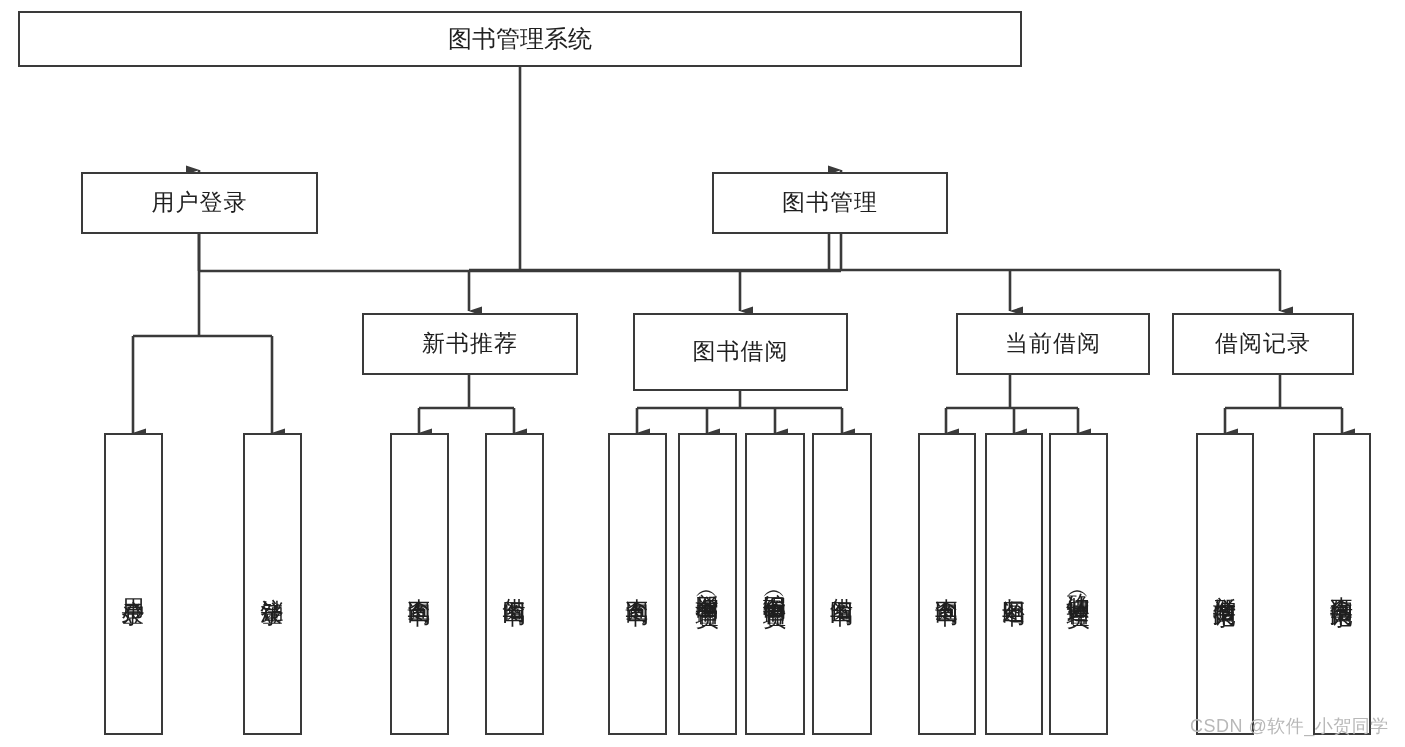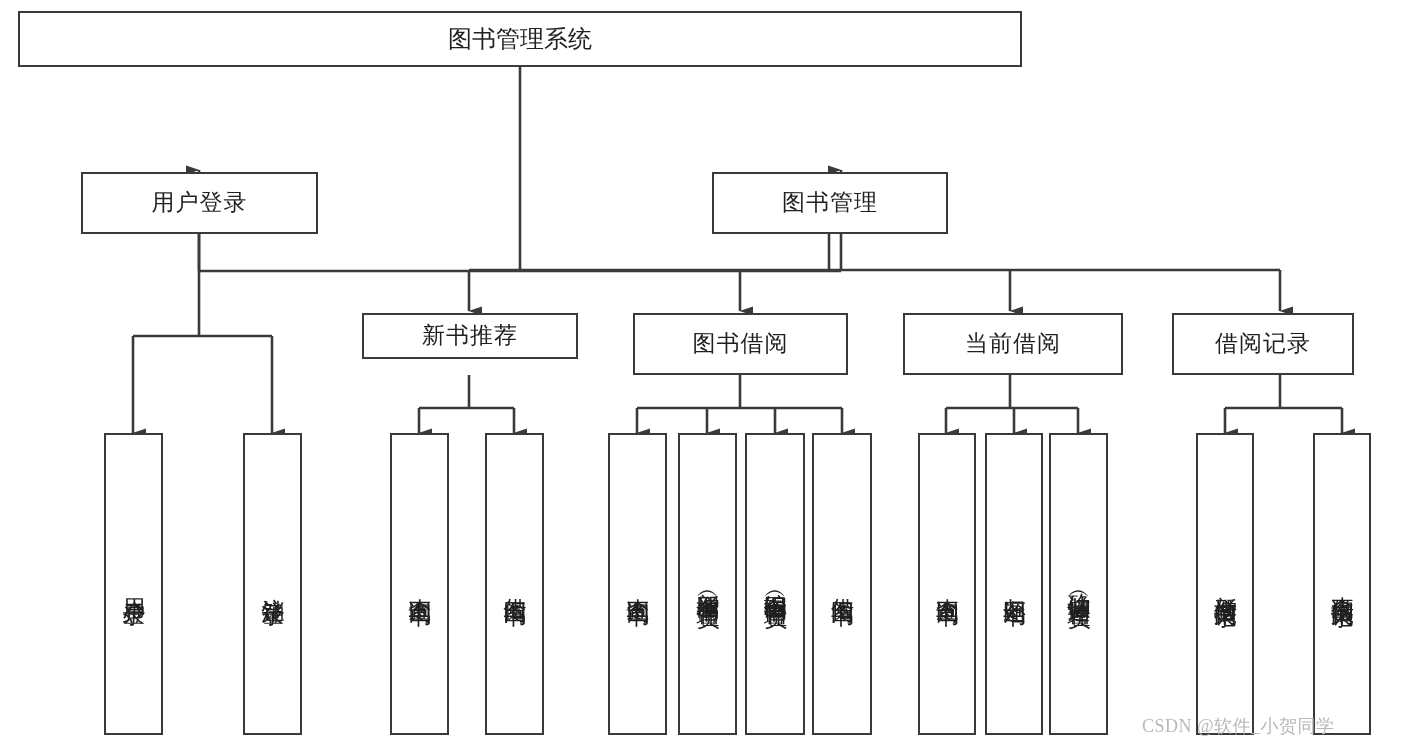--- a/index.html
+++ b/index.html
@@ -5,21 +5,21 @@
   html, body {
     margin: 0;
     padding: 0;
     background: #ffffff;
   }
   #canvas {
     position: relative;
     width: 1405px;
     height: 747px;
     background: #ffffff;
-    font-family: Liberation Serif, serif;
+    font-family: Liberation Sans, sans-serif;
     overflow: hidden;
   }
   #wires {
     position: absolute;
     left: 0;
     top: 0;
     width: 1405px;
     height: 747px;
     pointer-events: none;
   }
@@ -49,21 +49,21 @@
   }
   .node.leaf .vtext {
     writing-mode: vertical-rl;
     text-orientation: upright;
     white-space: nowrap;
     line-height: 1.05;
     letter-spacing: 2px;
   }
   .watermark {
     position: absolute;
-    left: 1142px;
+    left: 1190px;
     top: 714px;
     font-size: 18px;
     color: #b8b8b8;
     white-space: nowrap;
     z-index: 3;
     letter-spacing: 0.5px;
   }
 </style>
 </head>
 <body>
@@ -125,27 +125,27 @@
     <span>图书管理系统</span>
   </div>
 
   <div class="node h" style="left:81px; top:172px; width:237px; height:62px;">
     <span>用户登录</span>
   </div>
   <div class="node h" style="left:712px; top:172px; width:236px; height:62px;align-items:center;">
     <span>图书管理</span>
   </div>
 
-  <div class="node h" style="left:362px; top:313px; width:216px; height:46px;">
+  <div class="node h" style="left:362px; top:313px; width:216px; height:62px;">
     <span>新书推荐</span>
   </div>
-  <div class="node h" style="left:633px; top:313px; width:215px; height:62px;">
+  <div class="node h" style="left:633px; top:313px; width:215px; height:78px;">
     <span>图书借阅</span>
   </div>
-  <div class="node h" style="left:903px; top:313px; width:220px; height:62px;">
+  <div class="node h" style="left:956px; top:313px; width:194px; height:62px;">
     <span>当前借阅</span>
   </div>
   <div class="node h" style="left:1172px; top:313px; width:182px; height:62px;">
     <span>借阅记录</span>
   </div>
 
   <div class="node leaf" style="left:104px; top:433px; width:59px; height:302px;">
     <span class="vtext">用户登录</span>
   </div>
   <div class="node leaf" style="left:243px; top:433px; width:59px; height:302px;">

